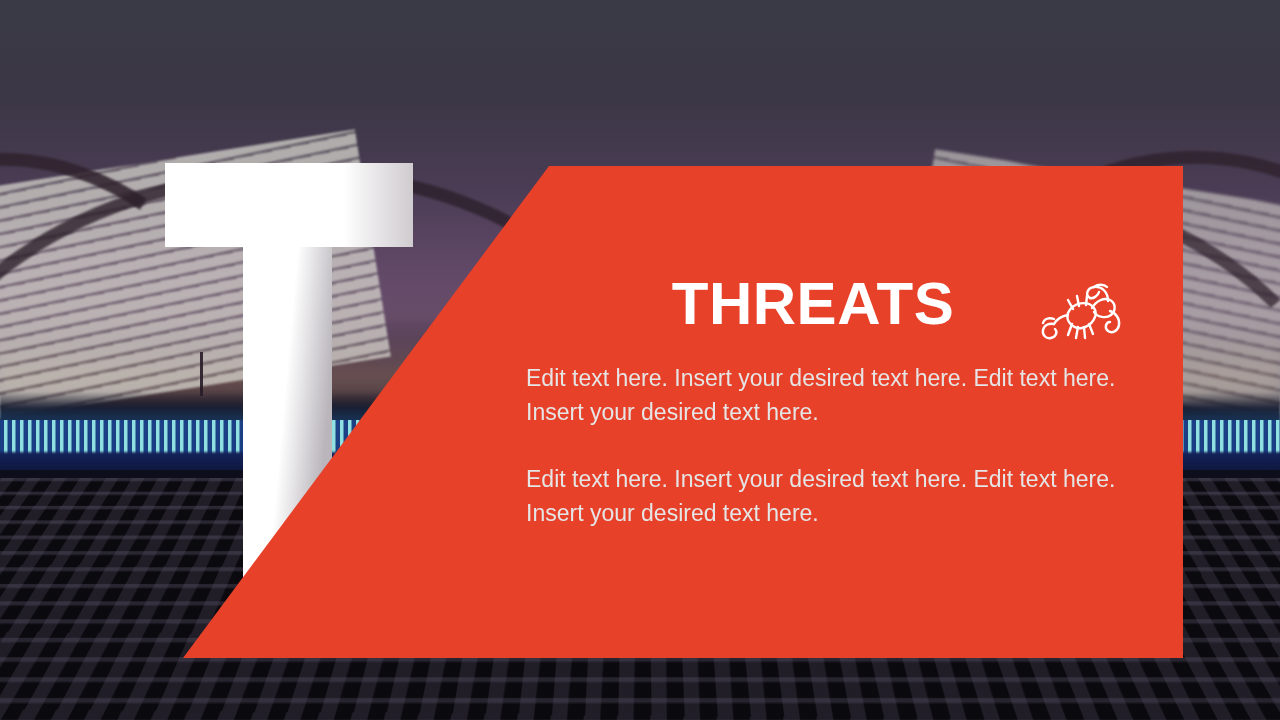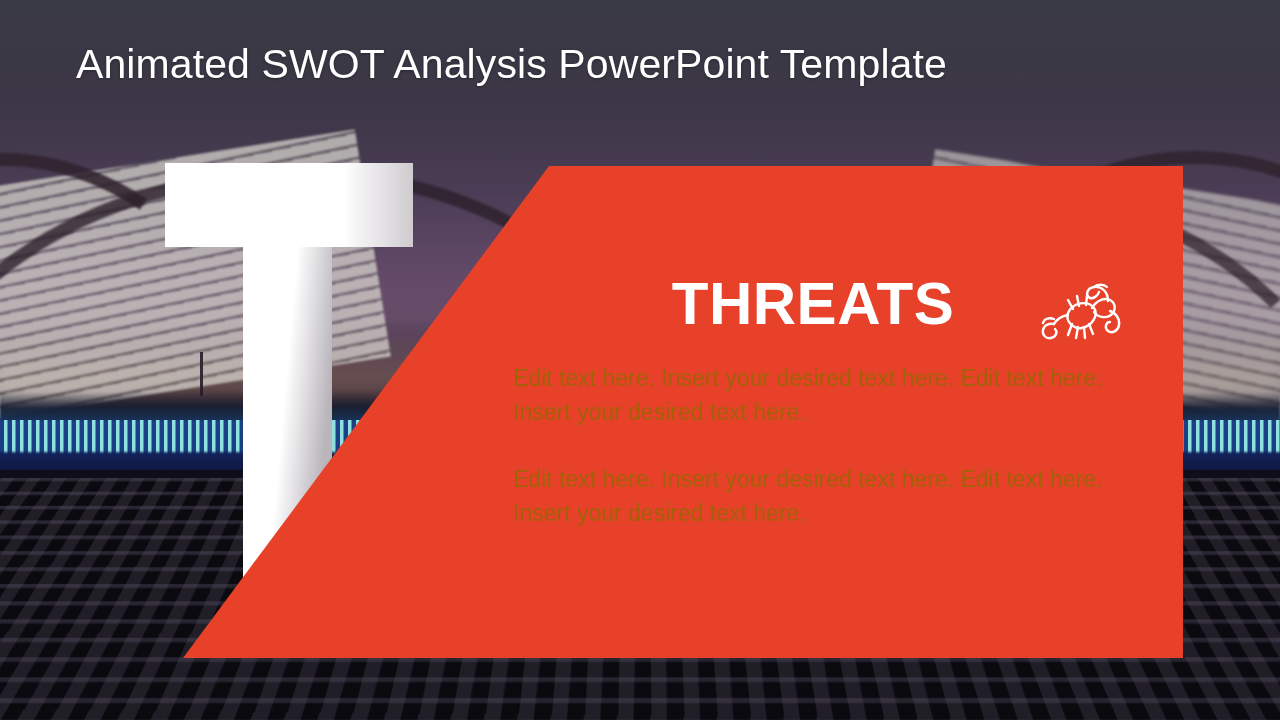--- a/index.html
+++ b/index.html
@@ -197,23 +197,23 @@
     font-weight: bold;
     color: #ffffff;
     letter-spacing: 0.5px;
     line-height: 1.05;
     margin: 0;
     text-align: center;
   }
   .panel-para {
     font-size: 23px;
     font-weight: 400;
-    color: #a16207;
+    color: #e5e5e5;
     line-height: 1.48;
-    margin: 0;
+    margin: 13px;
     width: 598px;
   }
   .panel-para.first { margin-top: 26px; }
   .panel-para.second { margin-top: 33px; }
 
   .threat-icon {
     position: absolute;
     left: 1032px;
     top: 275px;
     width: 96px;
@@ -235,21 +235,20 @@
     <div class="arch a4"></div>
     <div class="skyline"></div>
     <div class="crane" style="left:200px; top:352px;"></div>
     <div class="crane" style="left:540px; top:362px;"></div>
     <div class="band"></div>
     <div class="band-under"></div>
     <div class="seats-fade"></div>
     <div class="seats"></div>
   </div>
 
-  <div class="slide-title">Animated SWOT Analysis PowerPoint Template</div>
 
   <svg class="letter-t" viewBox="0 0 1280 720">
     <defs>
       <linearGradient id="tshade" x1="0" y1="0" x2="1" y2="0">
         <stop offset="0%" stop-color="#ffffff"></stop>
         <stop offset="72%" stop-color="#ffffff"></stop>
         <stop offset="100%" stop-color="#cfcbcf"></stop>
       </linearGradient>
       <linearGradient id="tstemshade" x1="0" y1="0" x2="1" y2="0.35">
         <stop offset="0%" stop-color="#ffffff"></stop>

